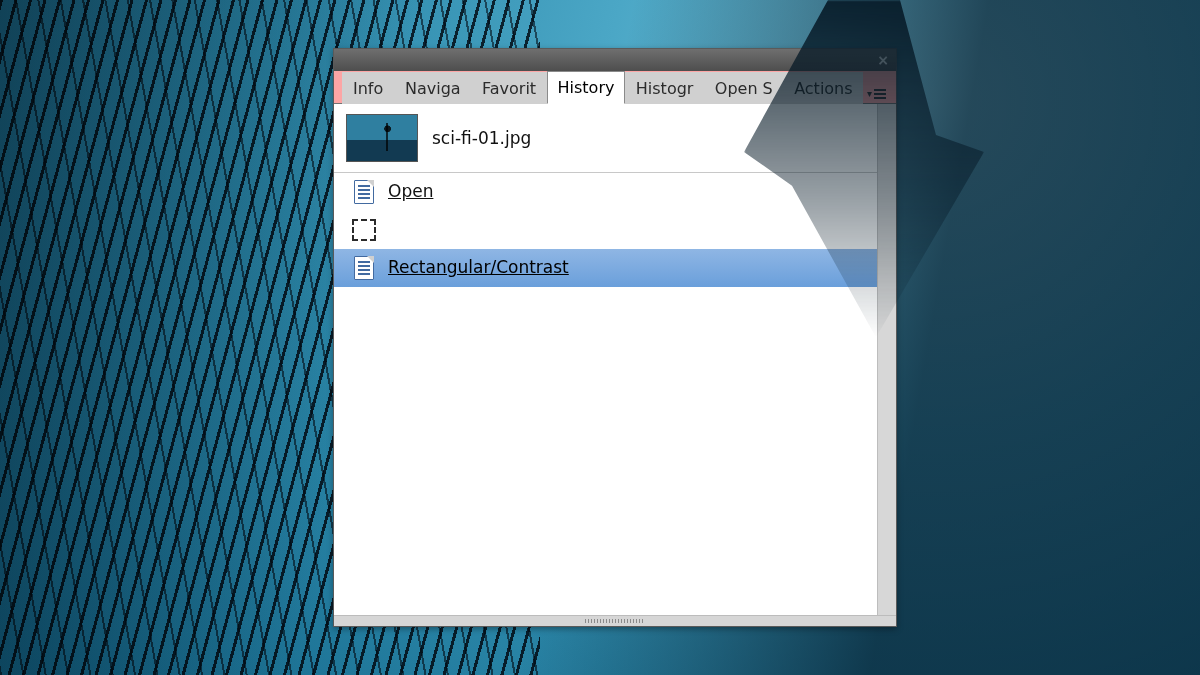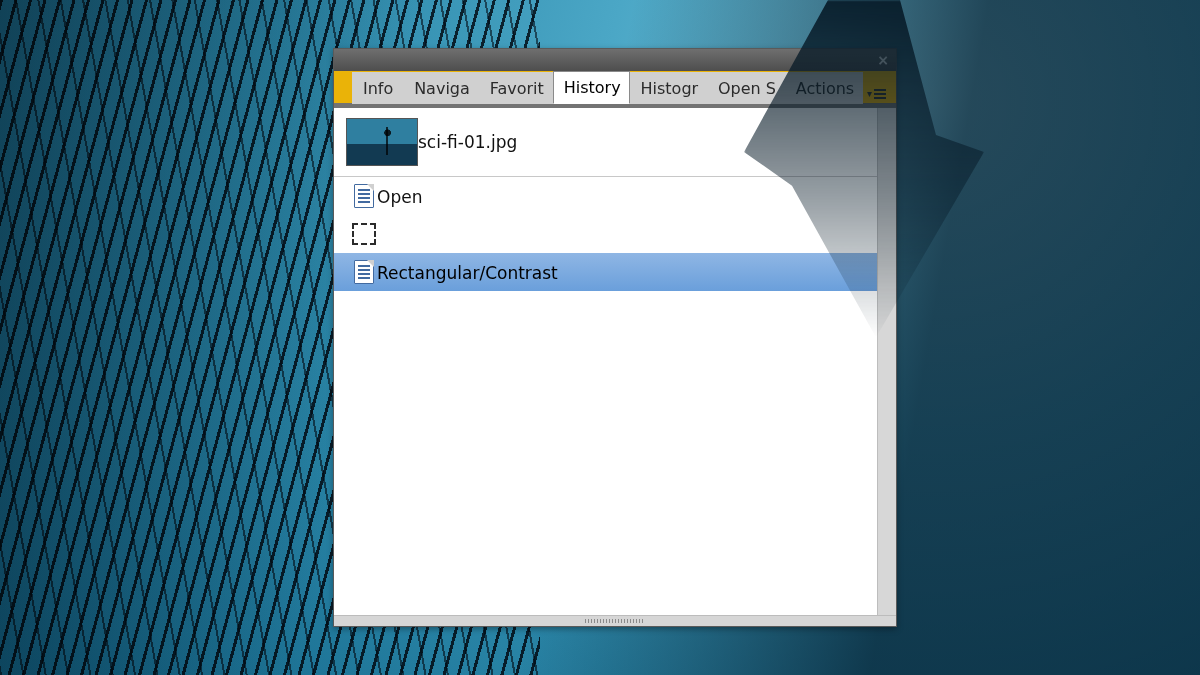--- a/index.html
+++ b/index.html
@@ -38,22 +38,22 @@
   .titlebar{
     height:22px;background:linear-gradient(#6f6f6f,#4e4e4e);
     display:flex;justify-content:flex-end;align-items:center;padding-right:4px;
   }
   .close-btn{
     width:18px;height:16px;display:flex;align-items:center;justify-content:center;
     color:#fff;font-size:14px;font-weight:bold;cursor:pointer;line-height:1;
   }
 
   .tabbar{
-    height:32px;background:#eab308;display:flex;align-items:flex-end;
-    border-bottom:5px solid #737373;position:relative;padding-left:18px;
+    height:32px;background:#fca5a5;display:flex;align-items:flex-end;
+    border-bottom:1px solid #737373;position:relative;padding-left:8px;
   }
   .tab{
     padding:6px 10px 6px 10px;font-size:16px;color:#2b2b2b;
     border:1px solid transparent;border-bottom:none;margin-right:0px;
     cursor:pointer;white-space:nowrap;overflow:hidden;max-width:70px;
     position:relative;top:1px;background:#d0d0d0;
   }
   .tab.active{
     background:#fff;border-color:#8a8a8a;border-bottom:1px solid #fff;
     color:#000;z-index:2;
@@ -66,36 +66,36 @@
   .tabmenu .bars{display:inline-flex;flex-direction:column;gap:2px;}
   .tabmenu .bars span{display:block;width:12px;height:2px;background:#333;}
 
   .content{
     flex:1;background:#fff;display:flex;overflow:hidden;
   }
   .list{flex:1;overflow:auto;}
   .scrollbar{width:18px;background:#d7d7d7;border-left:1px solid #bdbdbd;}
 
   .doc-header{
-    display:flex;align-items:center;gap:0;padding:10px 12px;
+    display:flex;align-items:center;gap:14px;padding:10px 12px;
     border-bottom:1px solid #c8c8c8;
   }
   .thumb{
     width:70px;height:46px;border:1px solid #555;flex:0 0 auto;
     background:
       radial-gradient(circle at 58% 30%,rgba(0,0,0,.8) 0 6%,transparent 7%),
       linear-gradient(180deg,#2f7fa0 0%,#2f7fa0 55%,#123a52 55%,#123a52 100%);
     position:relative;
   }
   .thumb::after{content:"";position:absolute;left:55%;top:18%;width:2px;height:60%;background:rgba(0,0,0,.7);}
   .doc-name{font-size:17px;color:#111;}
 
   .step{
-    display:flex;align-items:flex-end;gap:1px;padding:8px 14px 8px 18px;
-    font-size:17px;color:#111;cursor:pointer;
+    display:flex;align-items:flex-start;gap:12px;padding:8px 14px 8px 18px;
+    font-size:17px;color:#111;cursor:pointer;text-decoration:underline;
   }
   .step.selected{
     background:linear-gradient(#8fb6e4,#6a9fdb);color:#000;
   }
   .step .ico{width:24px;height:22px;flex:0 0 auto;display:flex;align-items:center;justify-content:center;}
 
   
   .ico-doc{position:relative;width:18px;height:22px;background:#fff;border:1px solid #426aa0;border-radius:1px;}
   .ico-doc::before{content:"";position:absolute;left:3px;top:4px;right:3px;height:2px;background:#426aa0;box-shadow:0 4px 0 #426aa0,0 8px 0 #426aa0,0 12px 0 #426aa0;}
   .ico-doc::after{content:"";position:absolute;right:-1px;top:-1px;width:0;height:0;border-top:7px solid #d0d0d0;border-left:7px solid transparent;}

